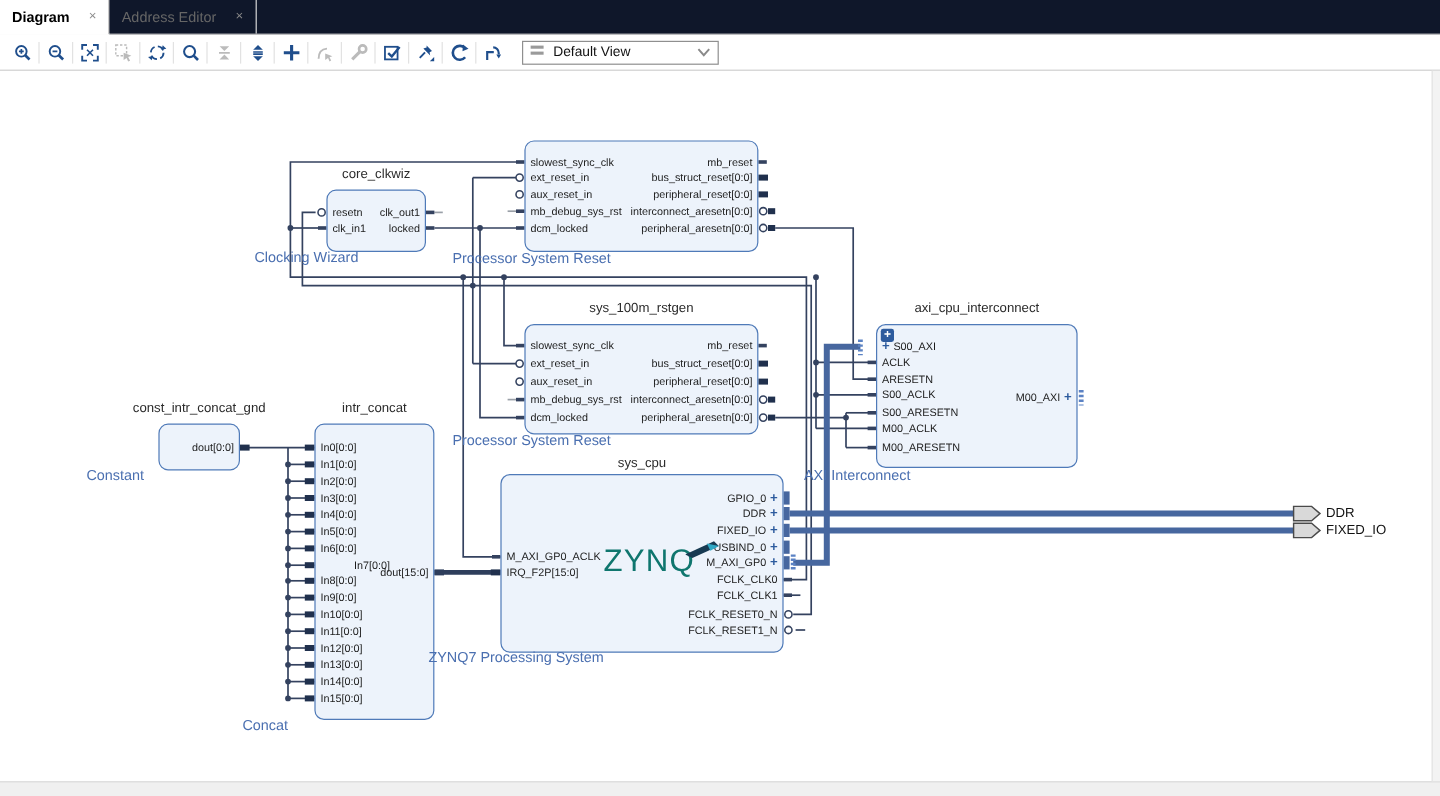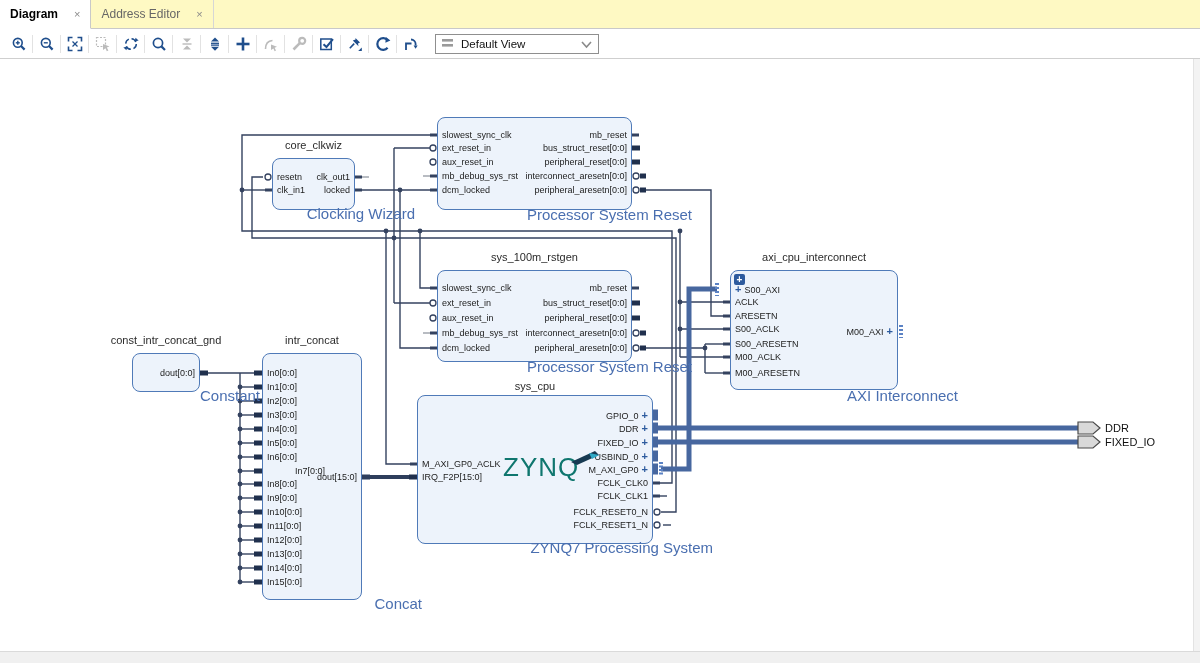--- a/index.html
+++ b/index.html
@@ -1,32 +1,32 @@
 <!DOCTYPE html>
 <html><head>
 <meta charset="utf-8">
 <style>
   html,body{margin:0;padding:0;width:1200px;height:663px;overflow:hidden;
     font-family:"Liberation Sans", sans-serif;background:#fff;}
   .header{position:relative;z-index:2;background:#fff;}
-  .tabbar{height:29px;background:#fef9c3;border-bottom:1px solid #c9c9c9;display:flex;align-items:stretch;box-sizing:border-box;}
+  .tabbar{height:29px;background:#0f172a;border-bottom:1px solid #c9c9c9;display:flex;align-items:stretch;box-sizing:border-box;}
   .tab{display:flex;align-items:center;gap:16px;padding:0 10px;font-size:12px;color:#666;border-right:1px solid #d6d6d6;cursor:default;}
   .tab.active{background:#fff;color:#000;font-weight:bold;margin-bottom:-1px;border-bottom:1px solid #fff;border-right:1px solid #c9c9c9;}
   .tab .x{color:#8a8a8a;font-size:11px;font-weight:normal;}
   .toolbar{height:29px;display:flex;align-items:center;padding-left:6px;border-bottom:1px solid #cfcfcf;background:#fff;}
   #toolbar-icons{display:flex;align-items:center;}
   .tbtn{width:25px;height:22px;display:flex;align-items:center;justify-content:center;}
   .sep{width:1px;height:18px;background:#e2e2e2;margin:0 1px;}
   .viewsel{margin-left:12px;display:flex;align-items:center;border:1px solid #8f8f8f;height:20px;width:164px;padding:0 6px;gap:7px;background:#fff;box-sizing:border-box;}
   .viewsel .lbl{font-size:11.5px;color:#111;flex:1;}
   #canvas{position:absolute;top:0;left:0;width:1200px;height:663px;z-index:1;background:#fff;}
   #wires{position:absolute;top:0;left:0;}
   .block{position:absolute;background:#edf3fb;border:1px solid #4f7ab8;border-radius:8px;box-sizing:border-box;}
   .btitle{position:absolute;font-size:11px;color:#2b2b2b;text-align:center;height:12px;line-height:12px;white-space:nowrap;}
-  .blabel{position:absolute;font-size:15px;color:#4a6fb0;text-align:right;height:12px;line-height:12px;white-space:nowrap;}
+  .blabel{position:absolute;font-size:12px;color:#4a6fb0;text-align:left;height:12px;line-height:12px;white-space:nowrap;}
   .port{position:absolute;font-size:9px;color:#1c1c1c;height:12px;line-height:12px;white-space:nowrap;}
   .port.r{text-align:right;}
   .plus{color:#2d5b9e;font-weight:bold;font-size:11px;}
   .badge{position:absolute;width:11px;height:11px;background:#2d5b9e;color:#fff;border-radius:2px;font-size:10px;line-height:11px;text-align:center;font-weight:bold;}
   .zynq{position:absolute;font-size:26px;color:#0f766e;letter-spacing:1px;}
   .zynq svg{position:absolute;top:-2px;right:-22px;}
   .extlabel{position:absolute;font-size:11px;color:#111;height:12px;line-height:12px;}
   .hscroll{position:absolute;left:0;top:651px;width:1200px;height:12px;background:#f0f0f0;border-top:1px solid #dadada;z-index:3;}
   .vscroll{position:absolute;left:1193px;top:59px;width:7px;height:592px;background:#f3f3f3;border-left:1px solid #e3e3e3;z-index:3;}
 </style>

